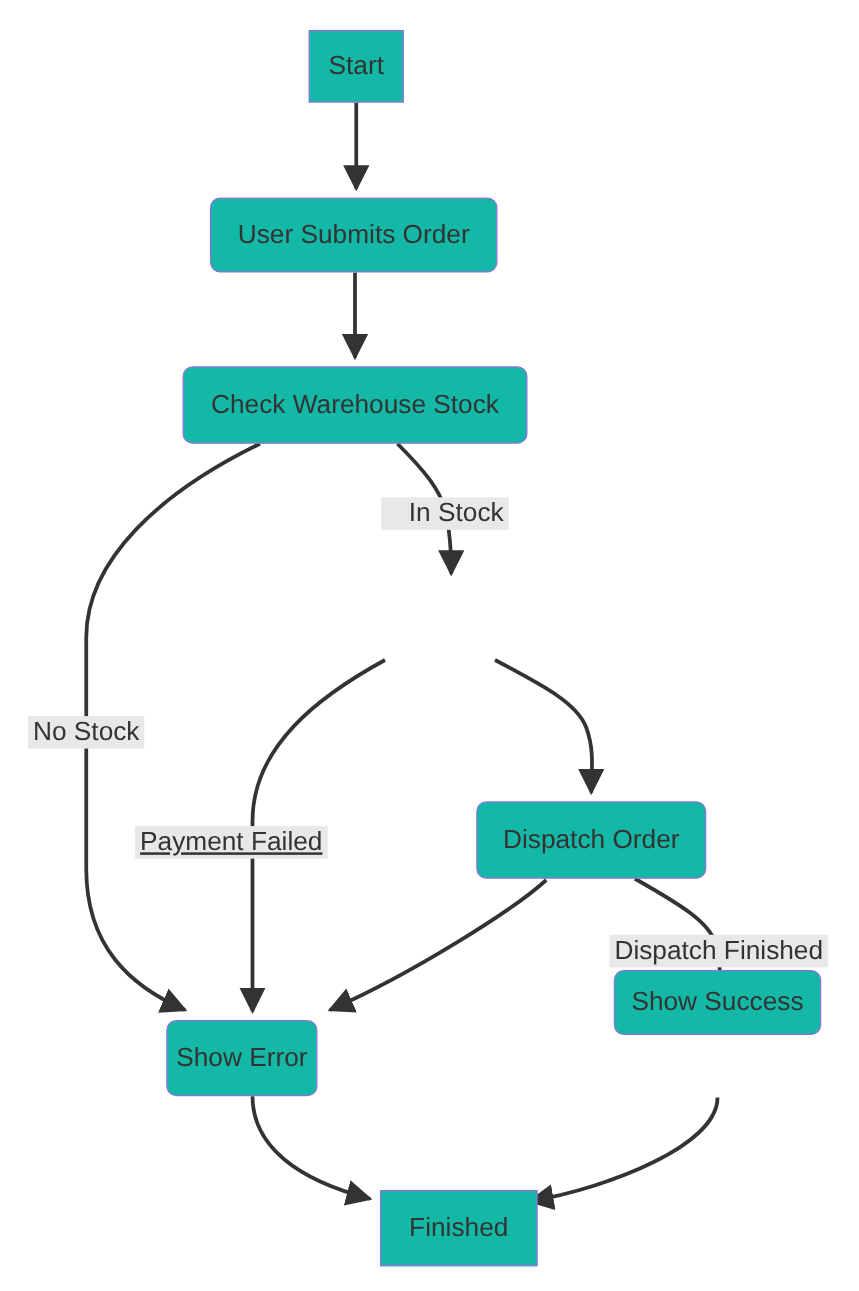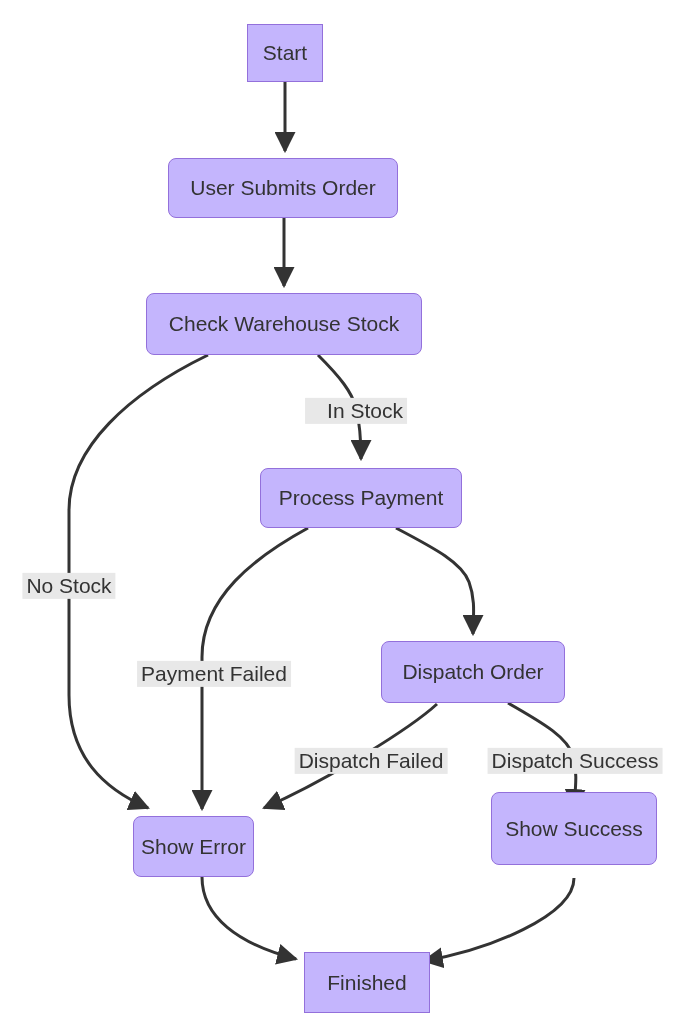--- a/index.html
+++ b/index.html
@@ -23,21 +23,21 @@
     height: 1033px;
   }
   .edges-layer path.edge {
     fill: none;
     stroke: #333333;
     stroke-width: 3px;
   }
   .node {
     position: absolute;
     box-sizing: border-box;
-    background: #c4b5fd;
+    background: #14b8a6;
     border: 1.5px solid #9370DB;
     color: #333333;
     font-size: 21px;
     display: flex;
     align-items: center;
     justify-content: center;
     text-align: center;
     white-space: nowrap;
   }
   .node.rounded { border-radius: 8px; }
@@ -54,28 +54,28 @@
     white-space: nowrap;
   }
 
   
   #node-start    { left: 247px; top:  24px; width:  76px; height: 58px; }
   #node-user     { left: 168px; top: 158px; width: 230px; height: 60px; }
   #node-check    { left: 146px; top: 293px; width: 276px; height: 62px; }
   #node-process  { left: 260px; top: 468px; width: 202px; height: 60px; }
   #node-dispatch { left: 381px; top: 641px; width: 184px; height: 62px; }
   #node-error    { left: 133px; top: 816px; width: 121px; height: 61px; }
-  #node-success  { left: 491px; top: 792px; width: 166px; height: 73px; }
+  #node-success  { left: 491px; top: 776px; width: 166px; height: 52px; }
   #node-finished { left: 304px; top: 952px; width: 126px; height: 61px; }
 
   
   #lbl-in-stock         { left: 356px; top: 411px; padding-left: 22px; }
   #lbl-no-stock         { left:  69px; top: 586px; text-align: right; }
   #lbl-payment-success  { left: 474px; top: 586px; }
-  #lbl-payment-failed   { left: 214px; top: 674px; }
+  #lbl-payment-failed   { left: 185px; top: 674px; text-decoration: underline; }
   #lbl-dispatch-failed  { left: 371px; top: 761px; }
   #lbl-dispatch-success { left: 575px; top: 761px; }
 </style>
 </head>
 <body>
 
 <div class="canvas">
 
   <svg class="edges-layer" width="687" height="1033" viewBox="0 0 687 1033" xmlns="http://www.w3.org/2000/svg">
     <defs>
@@ -110,23 +110,20 @@
   </div>
 
   <div class="node rounded" id="node-check">
     <span>Check Warehouse Stock</span>
   </div>
 
   <div class="node rounded" id="node-user">
     <span>User Submits Order</span>
   </div>
 
-  <div class="node rounded" id="node-process">
-    <span>Process Payment</span>
-  </div>
 
   <div class="node rounded" id="node-dispatch">
     <span>Dispatch Order</span>
   </div>
 
   <div class="node rounded" id="node-error">
     <span>Show Error</span>
   </div>
 
   <div class="node rounded" id="node-success">
@@ -137,17 +134,16 @@
     <span>Finished</span>
   </div>
 
   <span class="edge-label" id="lbl-in-stock">In Stock</span>
 
   <span class="edge-label" id="lbl-no-stock">No Stock</span>
 
 
   <span class="edge-label" id="lbl-payment-failed">Payment Failed</span>
 
-  <span class="edge-label" id="lbl-dispatch-success">Dispatch Success</span>
+  <span class="edge-label" id="lbl-dispatch-success">Dispatch Finished</span>
 
-  <span class="edge-label" id="lbl-dispatch-failed">Dispatch Failed</span>
 
 </div>
 
 </body></html>

